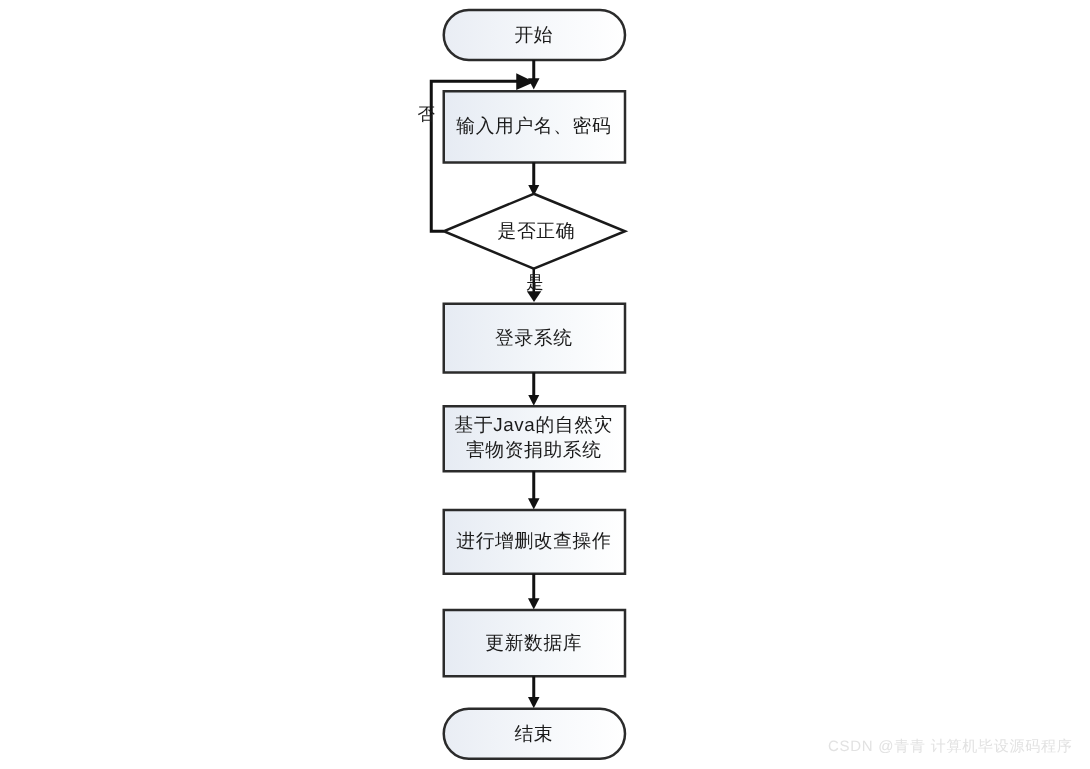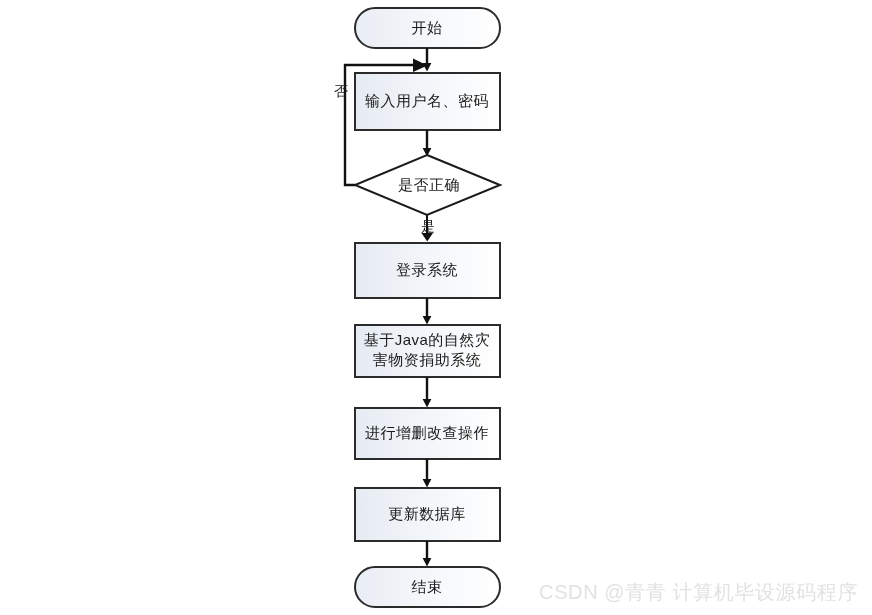--- a/index.html
+++ b/index.html
@@ -56,21 +56,21 @@
   }
   .connector-thin {
     stroke: #111111;
     stroke-width: 2;
     fill: none;
   }
   #watermark {
     position: absolute;
     right: 14px;
     bottom: 9px;
-    font-size: 20px;
+    font-size: 12px;
     color: #e2e2e2;
     font-family: "Liberation Sans", "DejaVu Sans", sans-serif;
     letter-spacing: 0.6px;
     white-space: nowrap;
     user-select: none;
   }
 </style>
 </head>
 <body>
 

